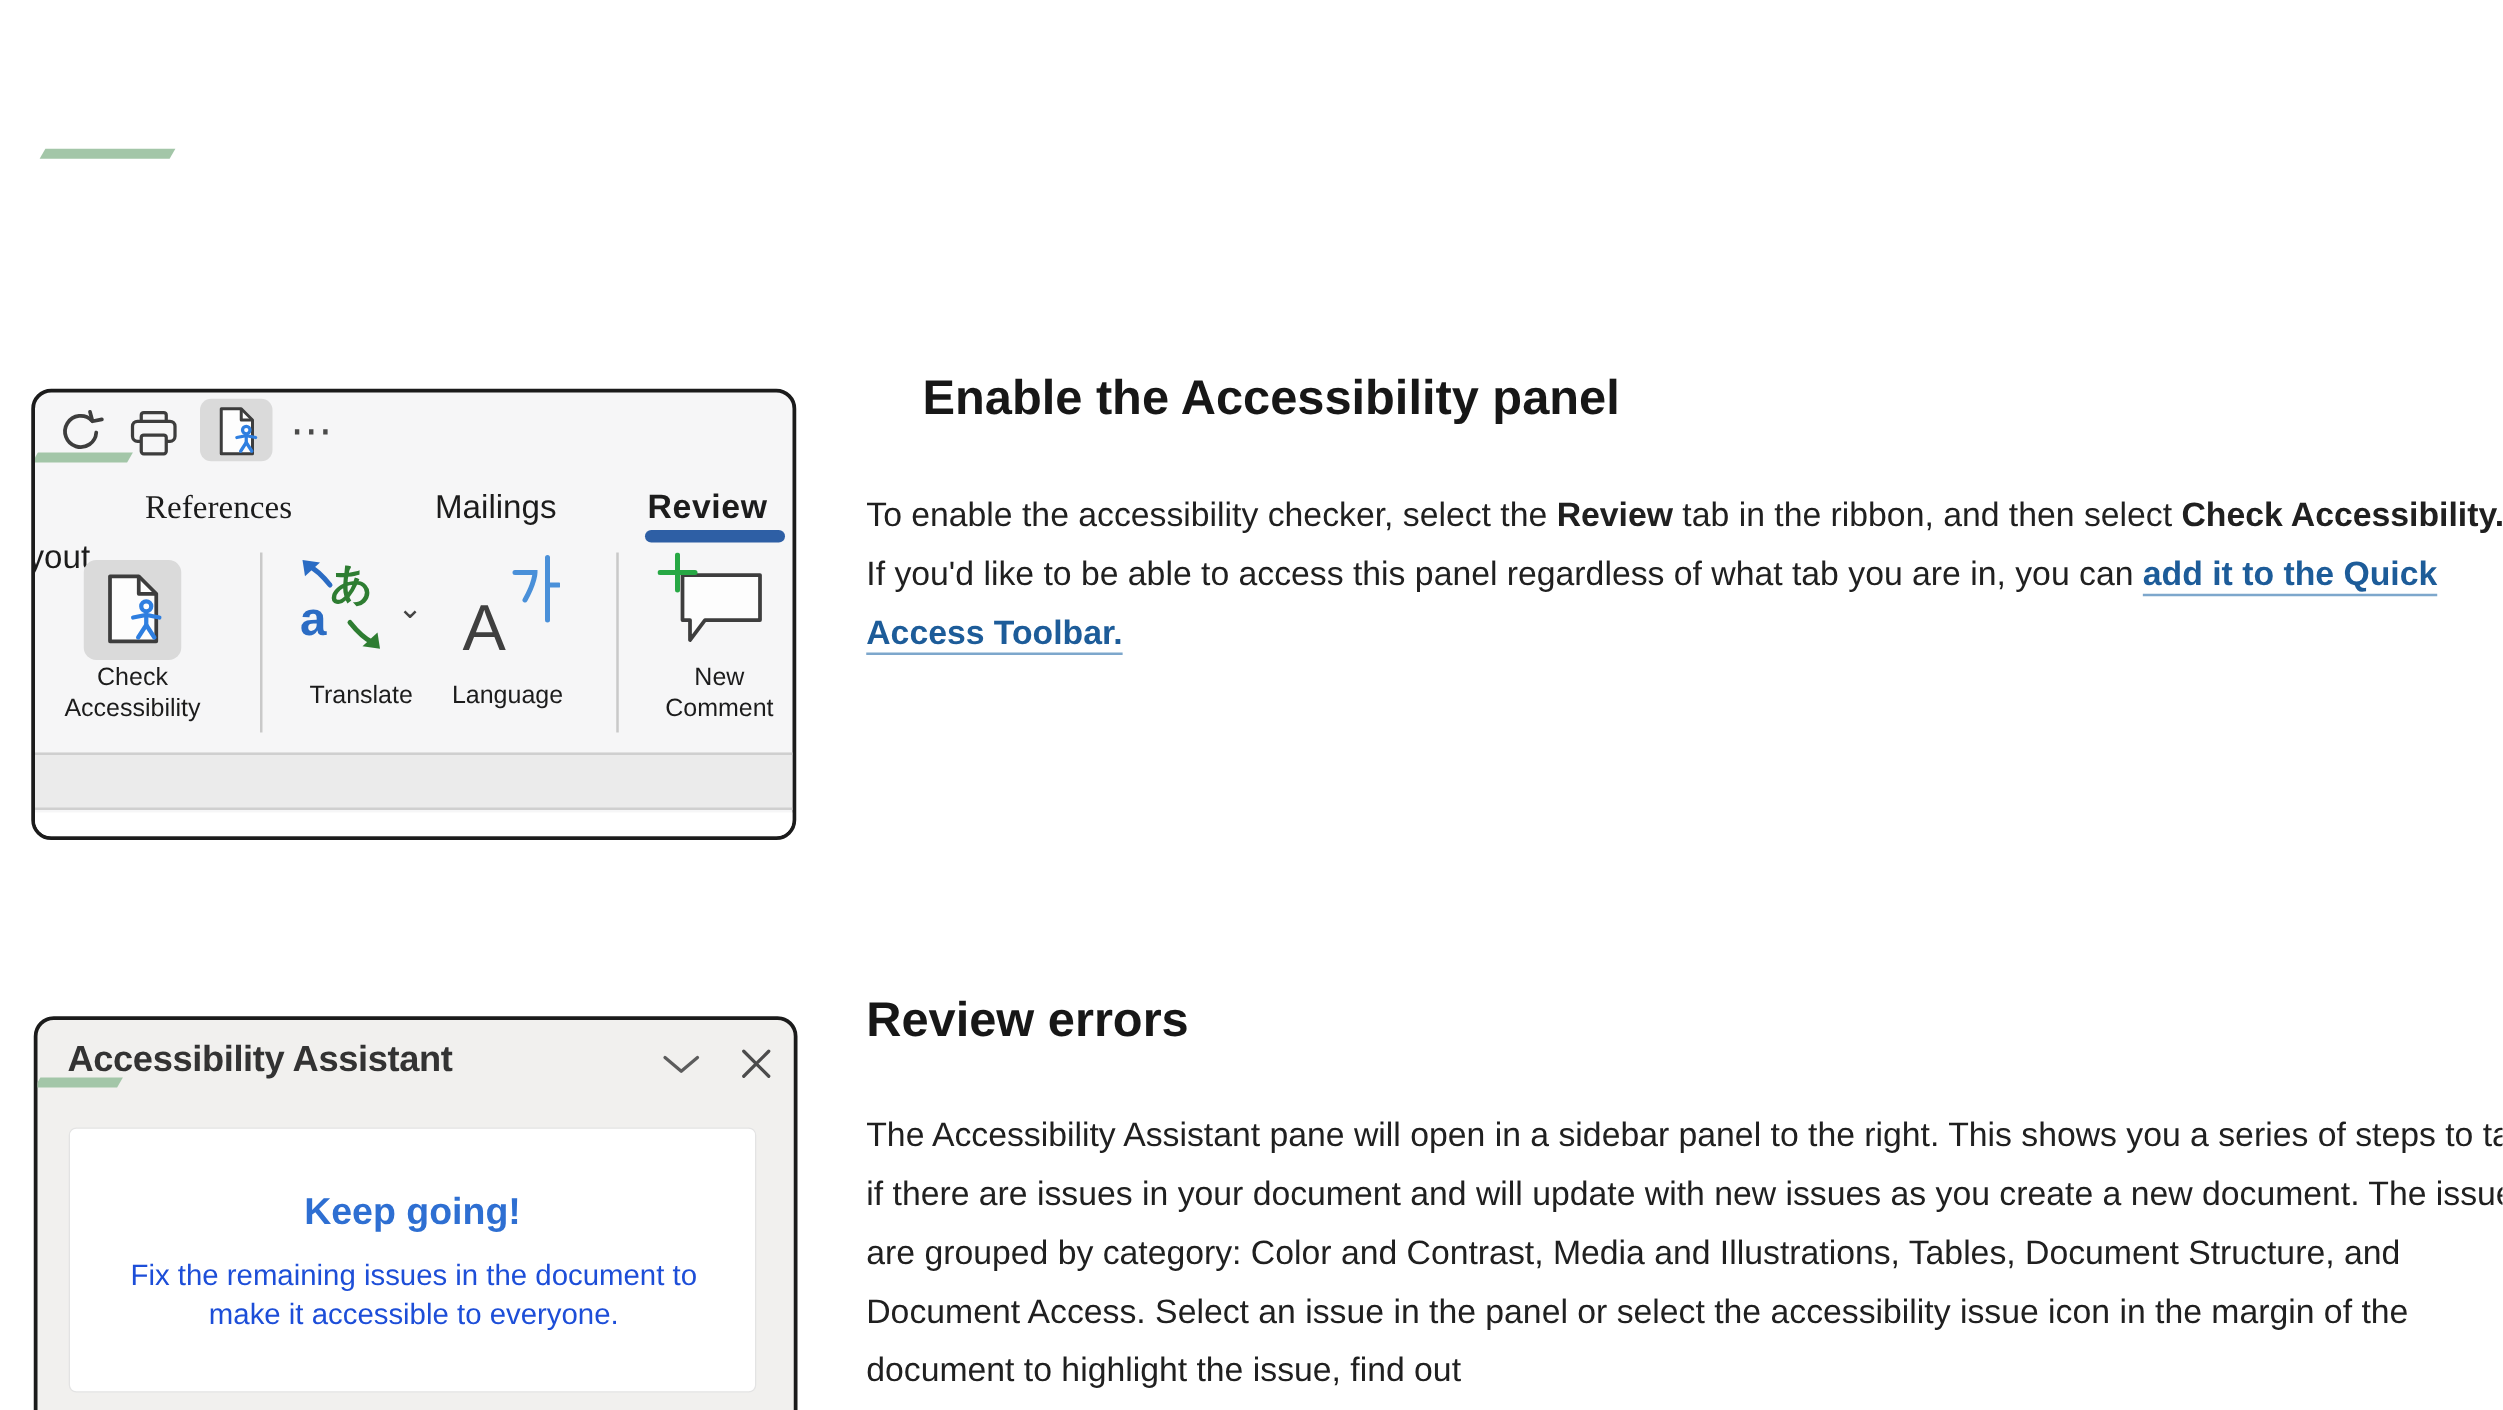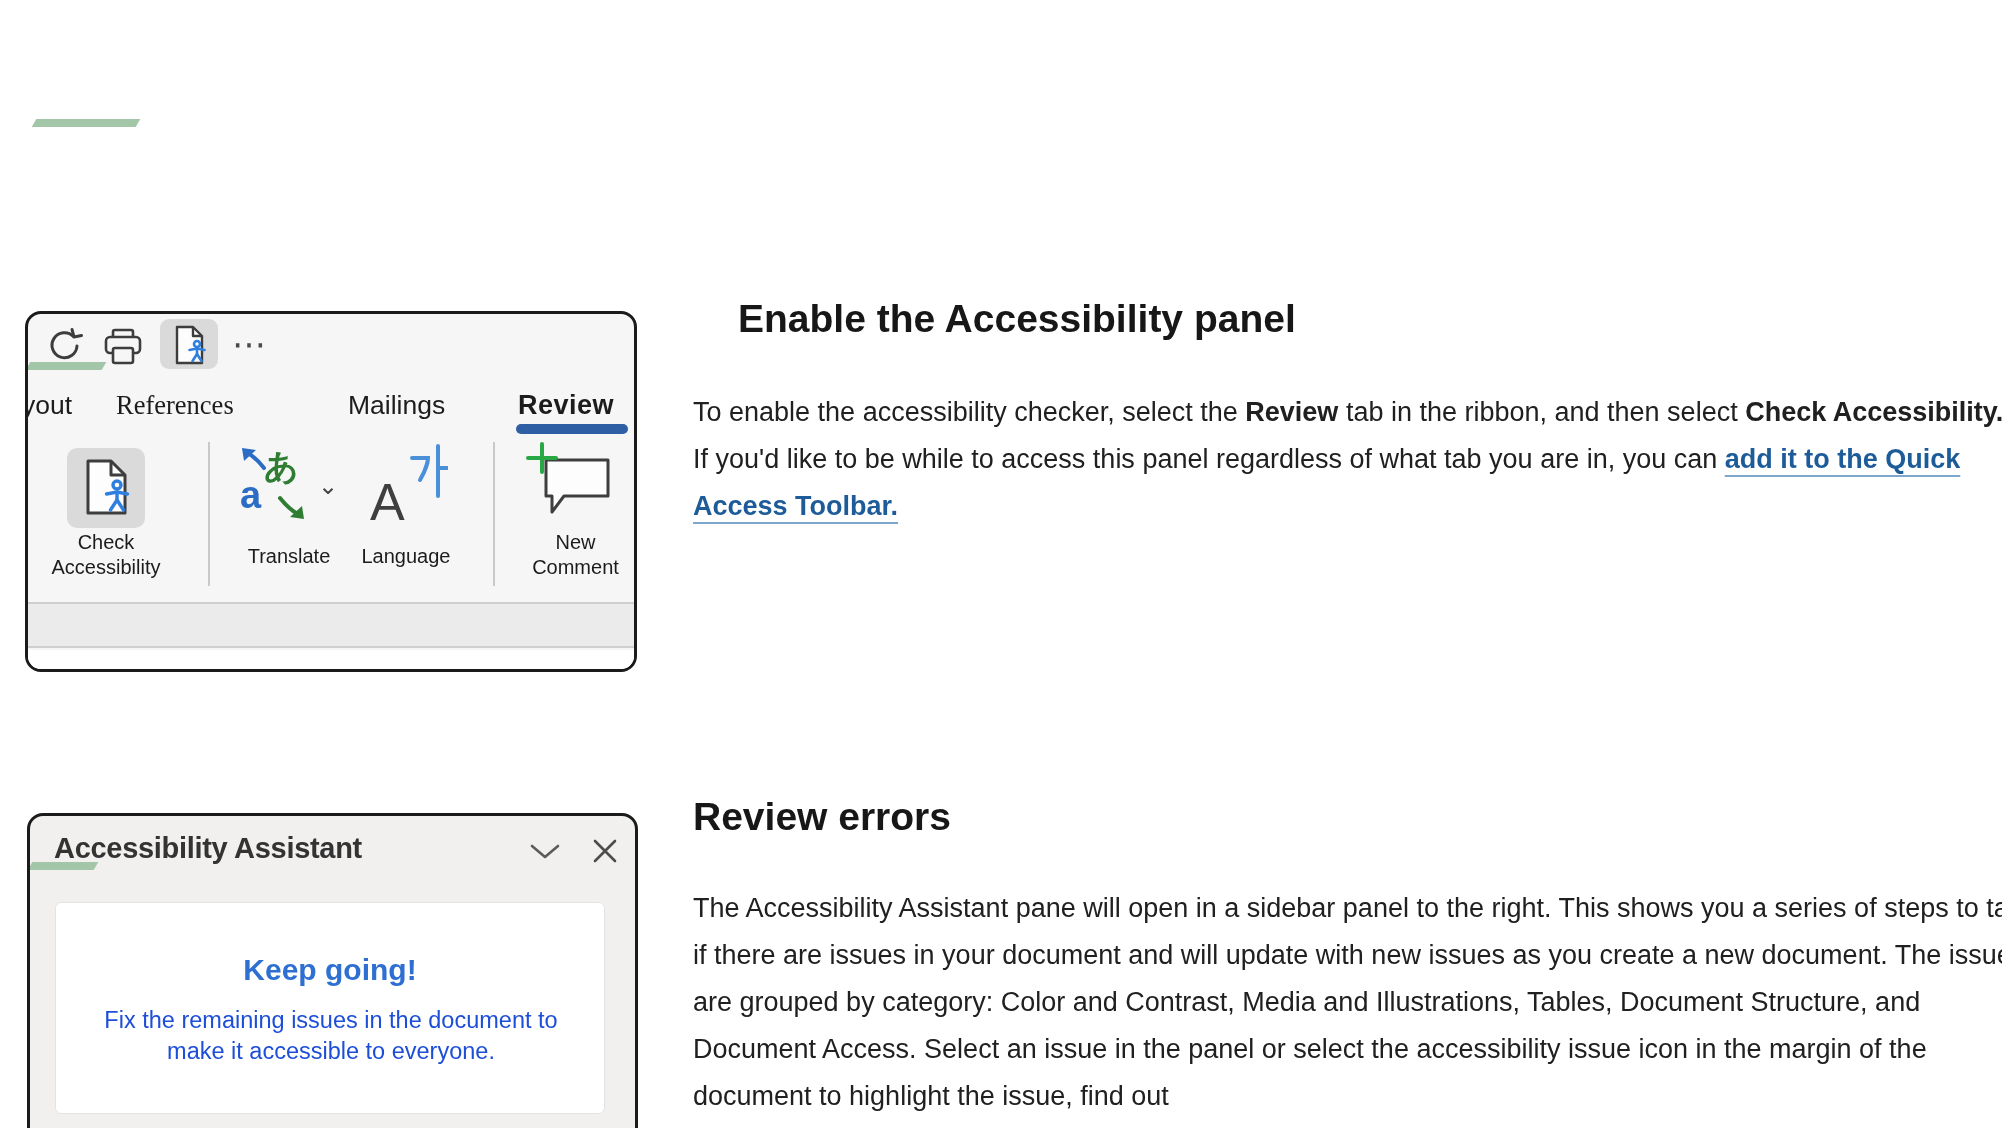--- a/index.html
+++ b/index.html
@@ -52,21 +52,21 @@
   svg { display:block; }
 </style>
 </head>
 <body>
 
 <div id="page">
 
   <div class="abs accent-bar bar-h1"></div>
 
   <h2 class="abs h2 h2-s1">Enable the Accessibility panel</h2>
-  <p class="abs para para-s1"><span>To enable the accessibility checker, select the </span><span class="b">Review</span><span> tab in the ribbon, and then select </span><span class="b">Check Accessibility.</span><span> If you'd like to be while to access this panel regardless of what tab you are in, you can </span><span class="link">add it to the Quick Access Toolbar. </span></p>
+  <p class="abs para para-s1"><span>To enable the accessibility checker, select the </span><span class="b">Review</span><span> tab in the ribbon, and then select </span><span class="b">Check Accessibility.</span><span> If you'd like to be able to access this panel regardless of what tab you are in, you can </span><span class="link">add it to the Quick Access Toolbar. </span></p>
 
   <h2 class="abs h2 h2-s2">Review errors</h2>
   <p class="abs para para-s2"><span>The Accessibility Assistant pane will open in a sidebar panel to the right. This shows you a series of steps to take if there are issues in your document and will update with new issues as you create a new document. The issues are grouped by category: Color and Contrast, Media and Illustrations, Tables, Document Structure, and Document Access. Select an issue in the panel or select the accessibility issue icon in the margin of the document to highlight the issue, find out</span></p>
 
   <div class="abs shot shot-ribbon">
     <div class="inner">
 
       <div class="abs" style="left:16px; top:12px;">
         <svg width="40" height="40" viewBox="0 0 40 40">
           <path d="M29.5 10.5 A12.5 12.5 0 1 0 33 20" fill="none" stroke="#3d3d3d" stroke-width="3" stroke-linecap="round"></path>
@@ -91,21 +91,21 @@
               <path d="M23 23.5 V29"></path>
               <path d="M23 29 L18.5 36 M23 29 L27.5 36"></path>
             </g>
           </svg>
         </div>
       </div>
       <div class="abs qat-more">⋯</div>
 
       <div class="abs accent-bar rib-green"></div>
 
-      <div class="abs tab" style="left:-6px;">yout</div>
+      <div class="abs tab" style="left:-6px;margin-top:40px;">yout</div>
       <div class="abs tab" style="left:88px;font-family:Liberation Serif, serif;">References</div>
       <div class="abs tab" style="left:320px;">Mailings</div>
       <div class="abs tab tab-active" style="left:490px;">Review</div>
       <div class="abs tab-underline"></div>
 
       <div class="abs btn-bg">
         <div class="abs" style="left:17px; top:10px;">
           <svg width="46" height="58" viewBox="0 0 46 58">
             <path d="M4 3 H27 L41 17 V55 H4 Z" fill="#fdfdfd" stroke="#3d3d3d" stroke-width="3" stroke-linejoin="round"></path>
             <path d="M27 3 V17 H41" fill="none" stroke="#3d3d3d" stroke-width="3" stroke-linejoin="round"></path>

